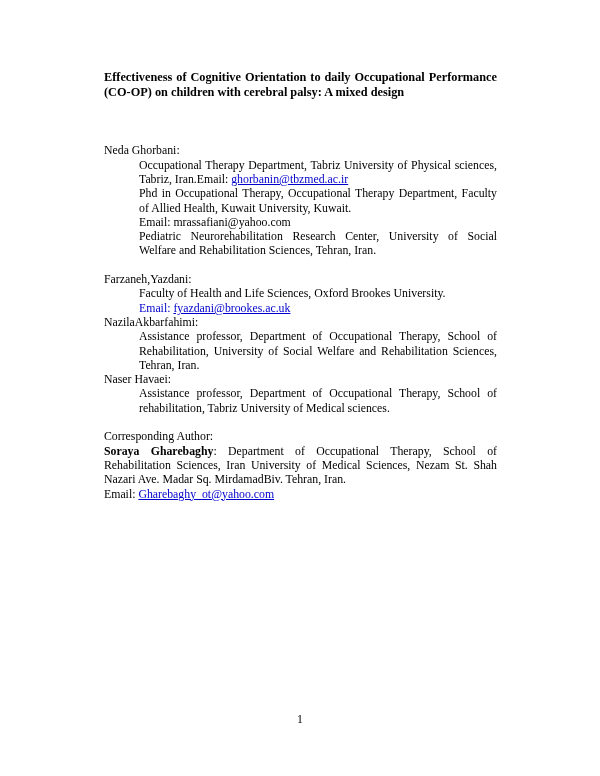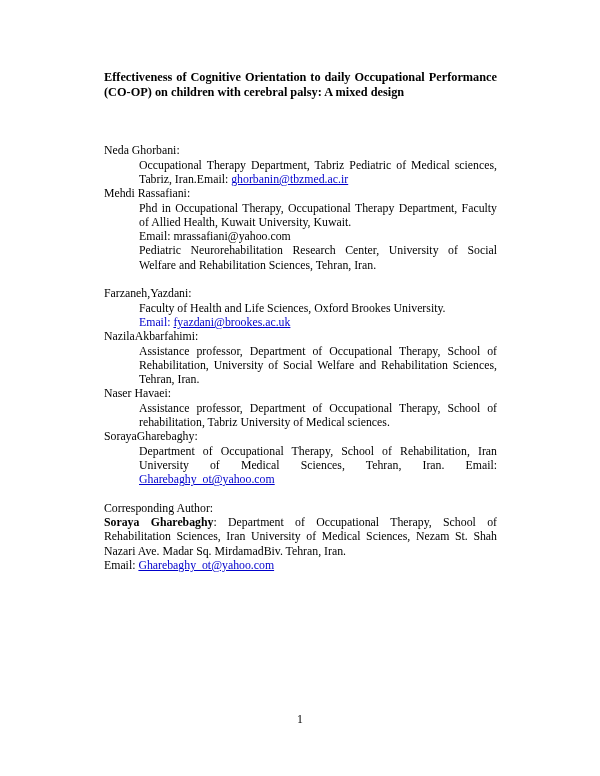--- a/index.html
+++ b/index.html
@@ -45,46 +45,41 @@
 </style>
 </head>
 <body>
 
 <div class="page">
   <div class="content">
     <h1 class="doc-title">Effectiveness of Cognitive Orientation to daily Occupational Performance (CO-OP) on children with cerebral palsy: A mixed design</h1>
     <div>
         <div class="block">
           <div class="author-name">Neda Ghorbani:</div>
-          <div class="par indent"><span class="">Occupational Therapy Department, Tabriz Pediatric of Medical sciences, Tabriz, Iran.Email: </span><a href="#" class="email-link">ghorbanin@tbzmed.ac.ir</a></div>
+          <div class="par indent"><span class="">Occupational Therapy Department, Tabriz University of Physical sciences, Tabriz, Iran.Email: </span><a href="#" class="email-link">ghorbanin@tbzmed.ac.ir</a></div>
         </div>
         <div class="block">
-          <div class="author-name">Mehdi Rassafiani:</div>
           <div class="par indent"><span class="">Phd in Occupational Therapy, Occupational Therapy Department, Faculty of Allied Health, Kuwait University, Kuwait.</span></div>
           <div class="par indent"><span class="">Email: mrassafiani@yahoo.com</span></div>
           <div class="par indent"><span class="">Pediatric Neurorehabilitation Research Center, University of Social Welfare and Rehabilitation Sciences, Tehran, Iran.</span></div>
         </div>
         <div class="spacer"></div>
         <div class="block">
           <div class="author-name">Farzaneh,Yazdani:</div>
           <div class="par indent"><span class="">Faculty of Health and Life Sciences, Oxford Brookes University.</span></div>
           <div class="par indent"><span class=" blue">Email: </span><a href="#" class="email-link">fyazdani@brookes.ac.uk</a></div>
         </div>
         <div class="block">
           <div class="author-name">NazilaAkbarfahimi:</div>
           <div class="par indent"><span class="">Assistance professor, Department of Occupational Therapy, School of Rehabilitation, University of Social Welfare and Rehabilitation Sciences, Tehran, Iran.</span></div>
         </div>
         <div class="block">
           <div class="author-name">Naser Havaei:</div>
           <div class="par indent"><span class="">Assistance professor, Department of Occupational Therapy, School of rehabilitation, Tabriz University of Medical sciences.</span></div>
         </div>
-        <div class="block">
-          <div class="author-name">SorayaGharebaghy:</div>
-          <div class="par indent"><span class="">Department of Occupational Therapy, School of Rehabilitation, Iran University of Medical Sciences, Tehran, Iran. Email: </span><a href="#" class="email-link">Gharebaghy_ot@yahoo.com</a></div>
-        </div>
         <div class="spacer"></div>
         <div class="block">
           <div class="author-name">Corresponding Author:</div>
           <div class="par"><span class="bold">Soraya Gharebaghy</span><span class="">: Department of Occupational Therapy, School of Rehabilitation Sciences, Iran University of Medical Sciences, Nezam St. Shah Nazari Ave. Madar Sq. MirdamadBiv. Tehran, Iran.</span></div>
           <div class="par"><span class="">Email: </span><a href="#" class="email-link">Gharebaghy_ot@yahoo.com</a></div>
         </div>
       </div>
   </div>
   <div class="page-number">1</div>
 </div>

